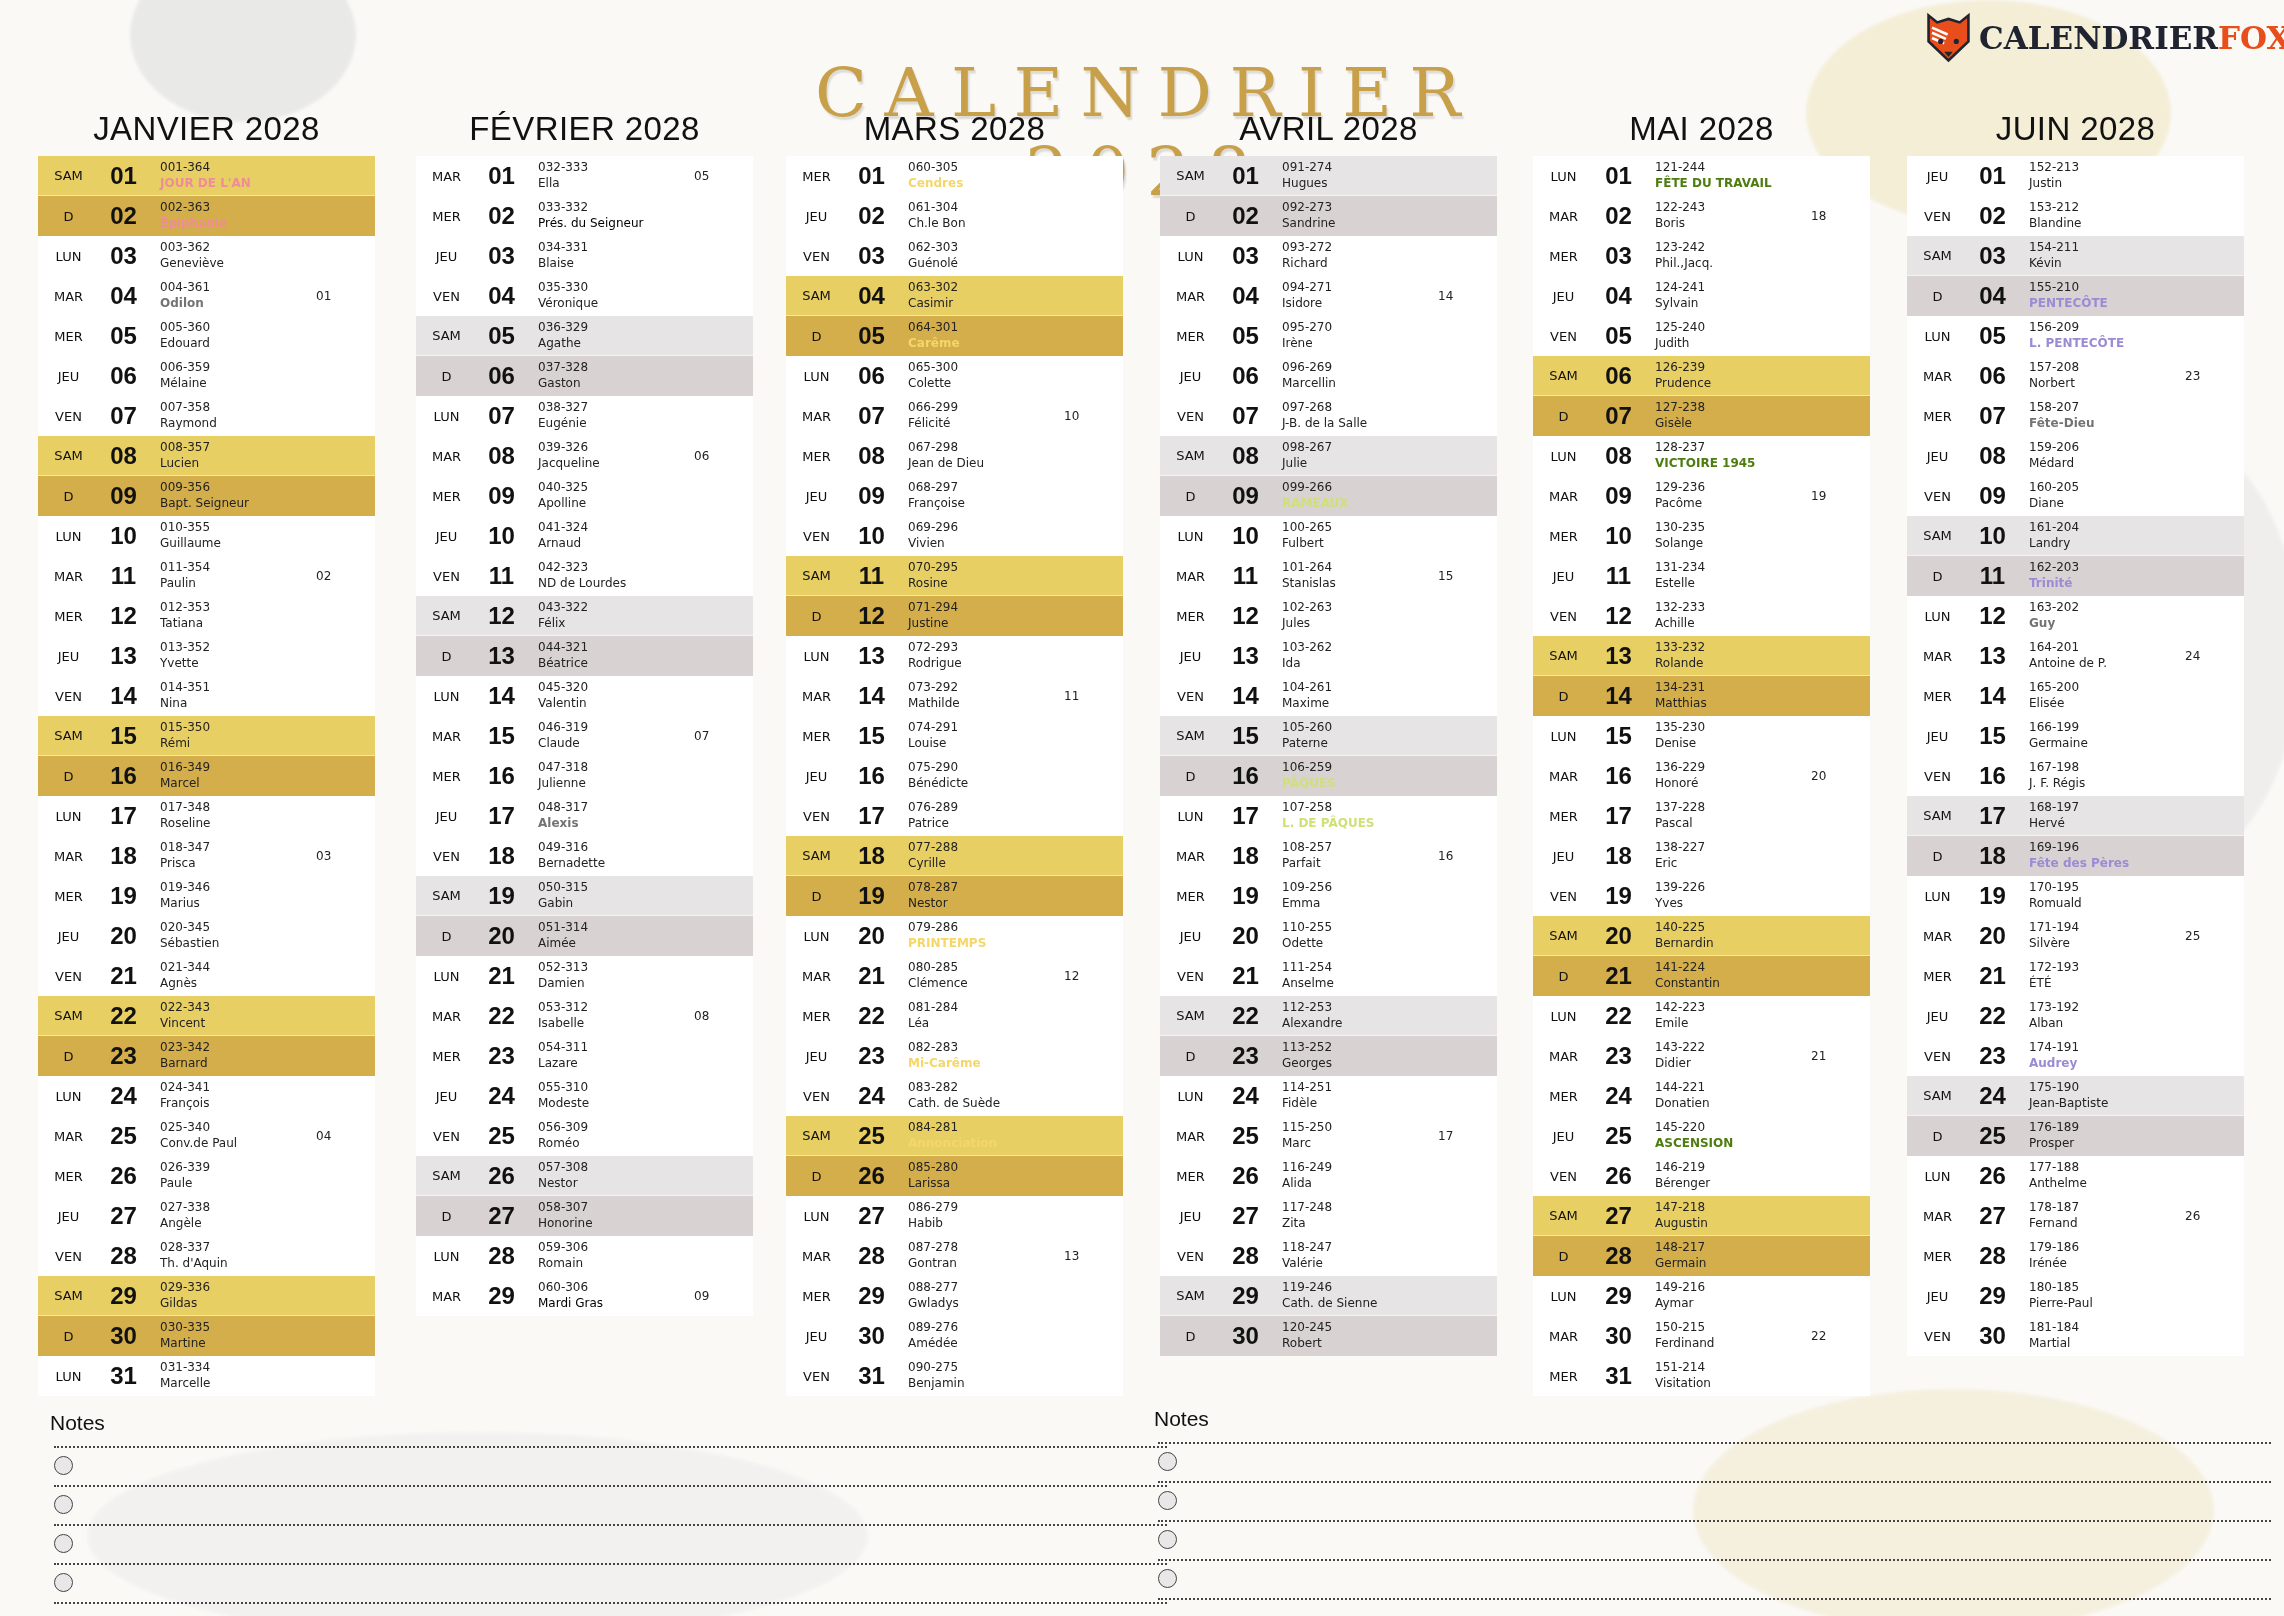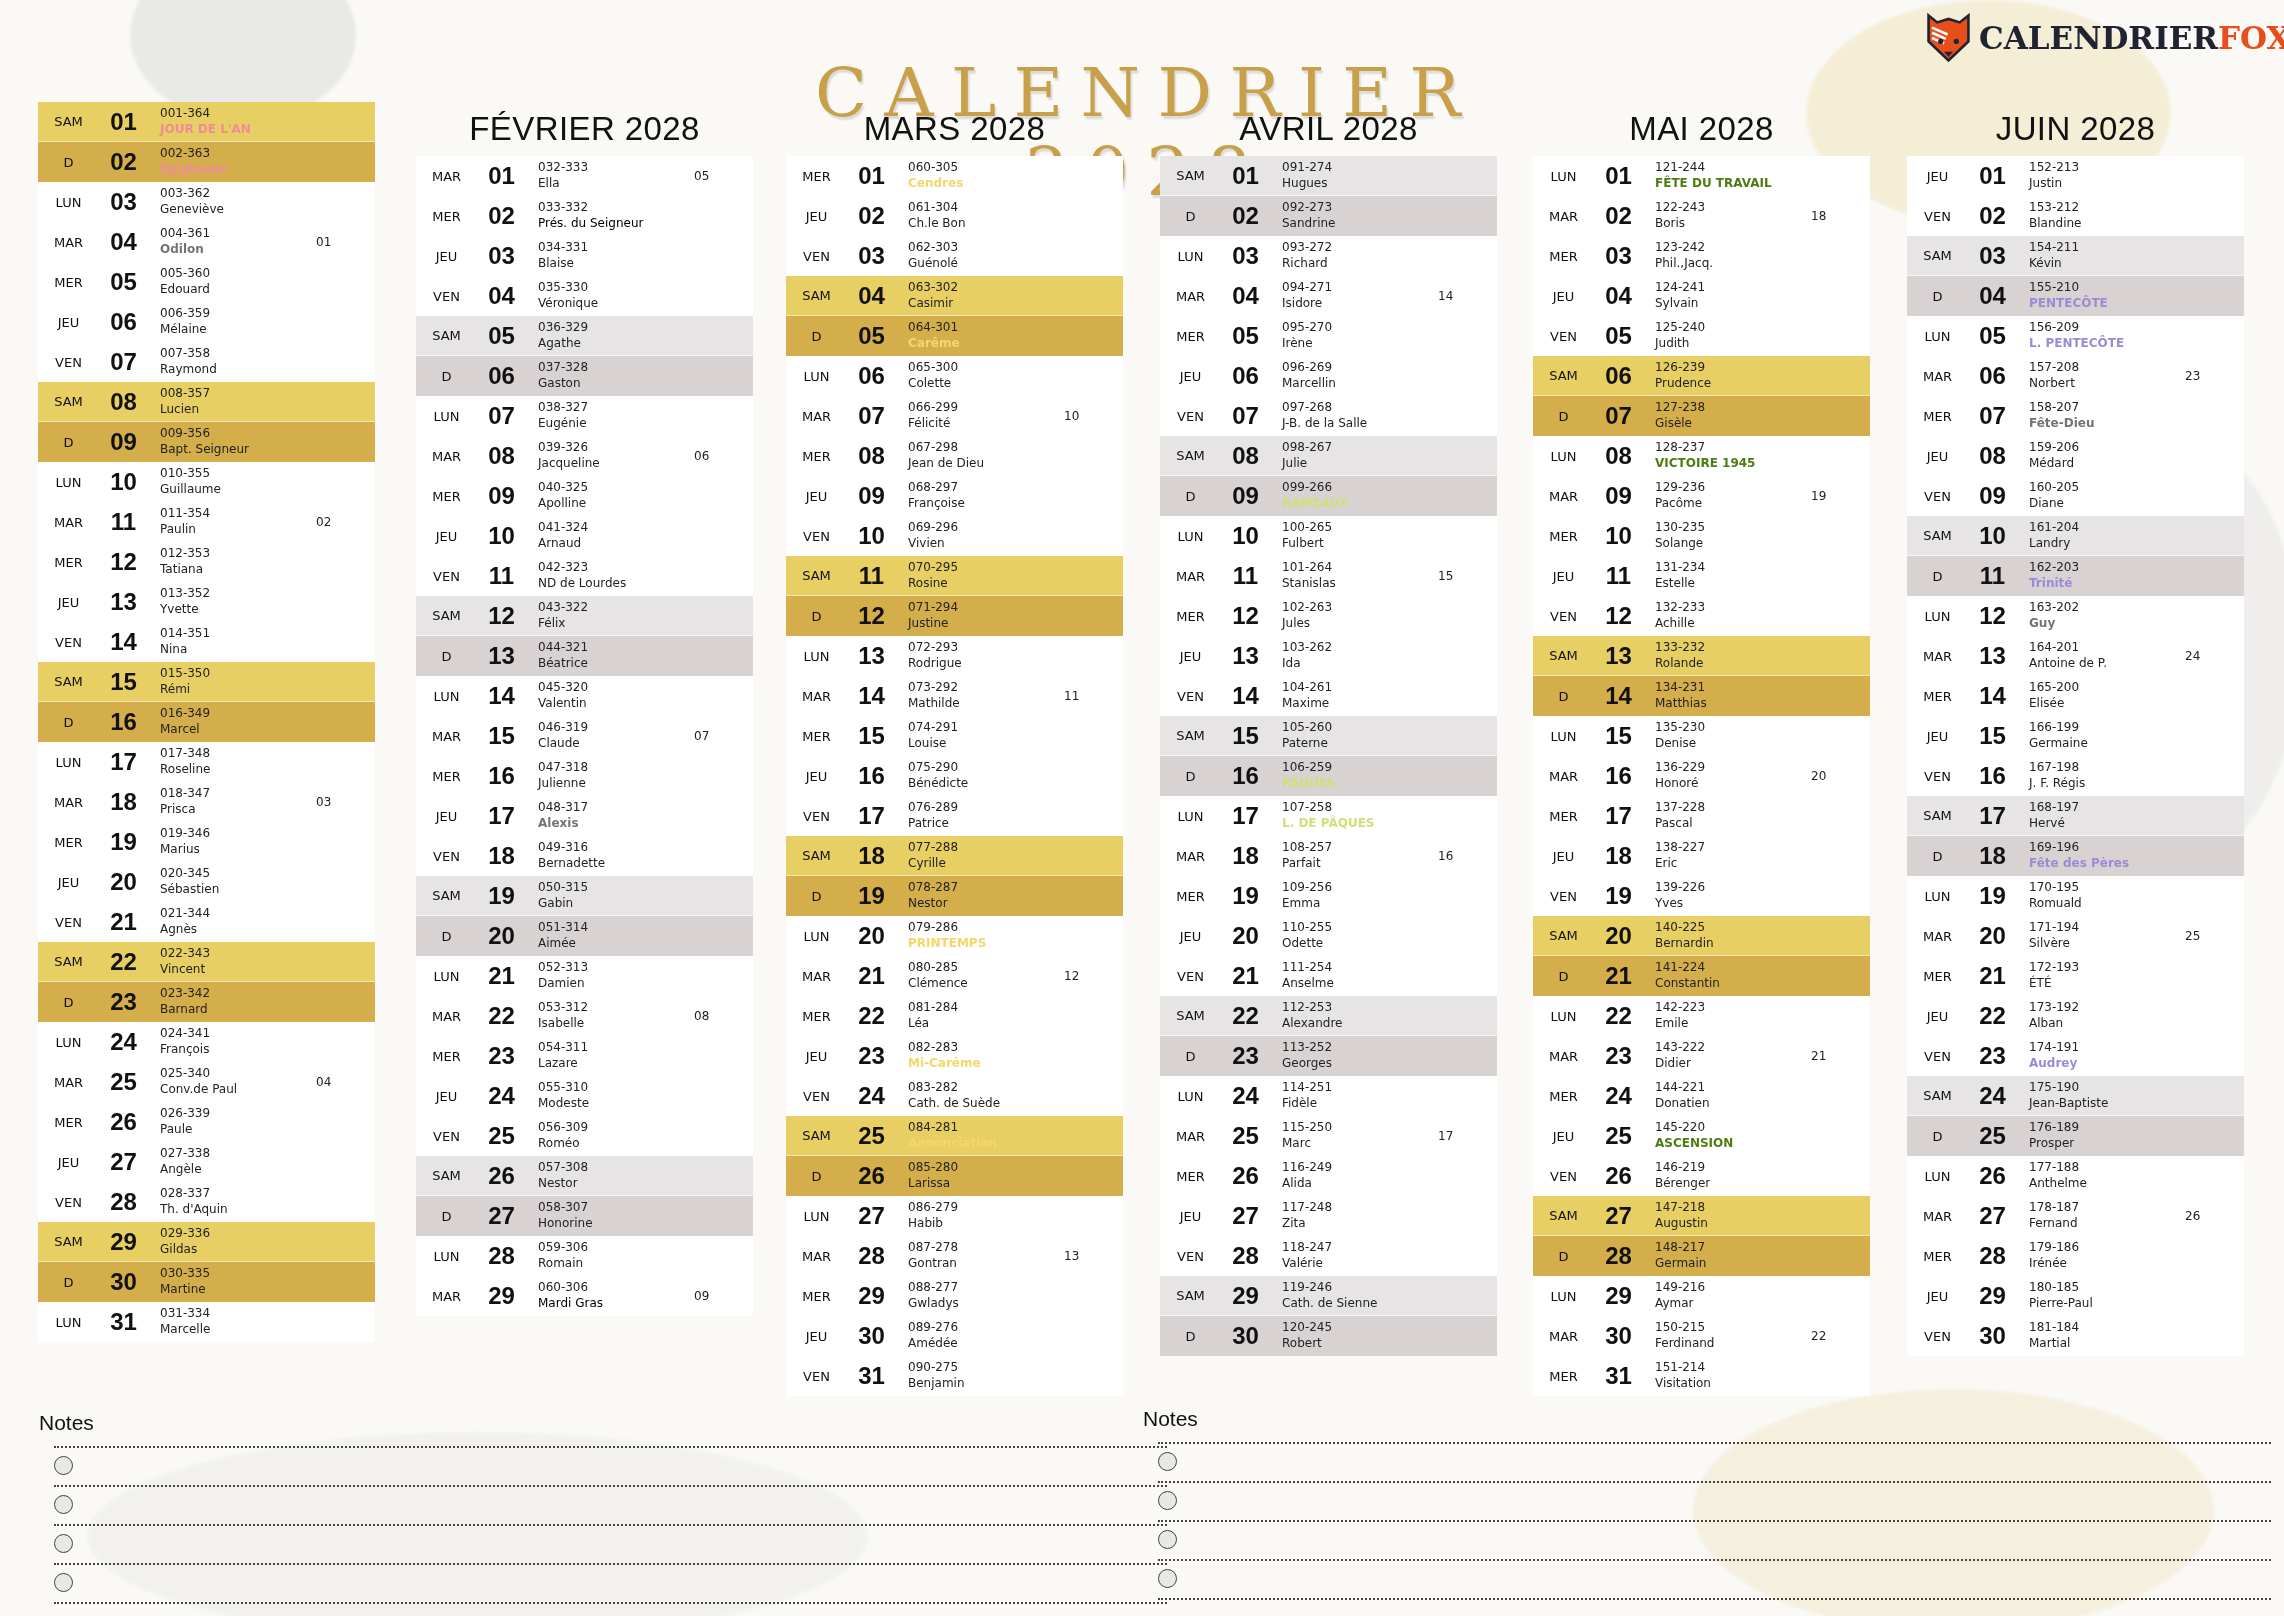--- a/index.html
+++ b/index.html
@@ -25,21 +25,21 @@
   .saint{font-size:12px;color:#222;display:block;white-space:nowrap;}
   .saint.bold{font-weight:bold;color:#737373;}
   .saint.h-pink{color:#ee8c98;font-weight:bold;}
   .saint.h-orange{color:#000000;font-weight:normal;}
   .saint.h-yellow{color:#f4d669;font-weight:bold;}
   .saint.h-green{color:#cfe07a;font-weight:bold;}
   .saint.h-teal{color:#4d7c0f;font-weight:bold;}
   .saint.h-purple{color:#9b8bd4;font-weight:bold;}
   .week{position:absolute;left:278px;font-size:12px;color:#222;}
   .notes{position:absolute;top:1411px;width:1129px;}
-  .notes-title{font-family:"Liberation Sans",sans-serif;font-size:21px;color:#111;margin-left:1px;height:35px;}
+  .notes-title{font-family:"Liberation Sans",sans-serif;font-size:21px;color:#111;margin-left:12px;height:35px;}
   .note-line{height:37px;border-top:2.6px dotted #444;margin-left:15.6px;position:relative;}
   .note-line .circle{position:absolute;left:0;top:7.8px;width:19px;height:19px;border-radius:50%;border:1.3px solid #444;background:#e8e8e8;box-sizing:border-box;}
   .note-line.last{border-top:2.6px dotted #444;height:0;}
 </style>
 </head>
 <body>
 
 <div class="bg-blob" style="left:130px;top:-52px;width:226px;height:174px;background:#e3e3e3;opacity:0.7;"></div>
 <div class="bg-blob" style="left:1806px;top:0px;width:365px;height:226px;background:#f1e7c4;opacity:0.6;"></div>
 <div class="bg-blob" style="left:2040px;top:434px;width:260px;height:434px;background:#e8e8e8;opacity:0.6;"></div>
@@ -54,20 +54,21 @@
     <path d="M8 18 L26 26 M8 24 L24 31 M8 30 L22 36" stroke="#fff" stroke-width="3"></path>
     <circle cx="18" cy="34" r="3" fill="#1f2430"></circle>
     <circle cx="36" cy="34" r="3" fill="#1f2430"></circle>
     <path d="M22 46 L27 52 L32 46 Z" fill="#1f2430"></path>
   </svg>
   <span class="logo-text"><span>CALENDRIER</span><span class="fox">FOX</span></span>
 </div>
 
 <div id="months">
     <div class="month" style="left: 38px;">
+      <div class="month-title">JANVIER 2028</div>
       <div class="rows">
         <div class="row sat-gold">
           <span class="dow">SAM</span>
           <span class="num">01</span>
           <span class="info">
             <span class="code">001-364</span>
             <span class="saint h-pink">JOUR DE L'AN</span>
           </span>
         </div>
         <div class="row sun-gold">

